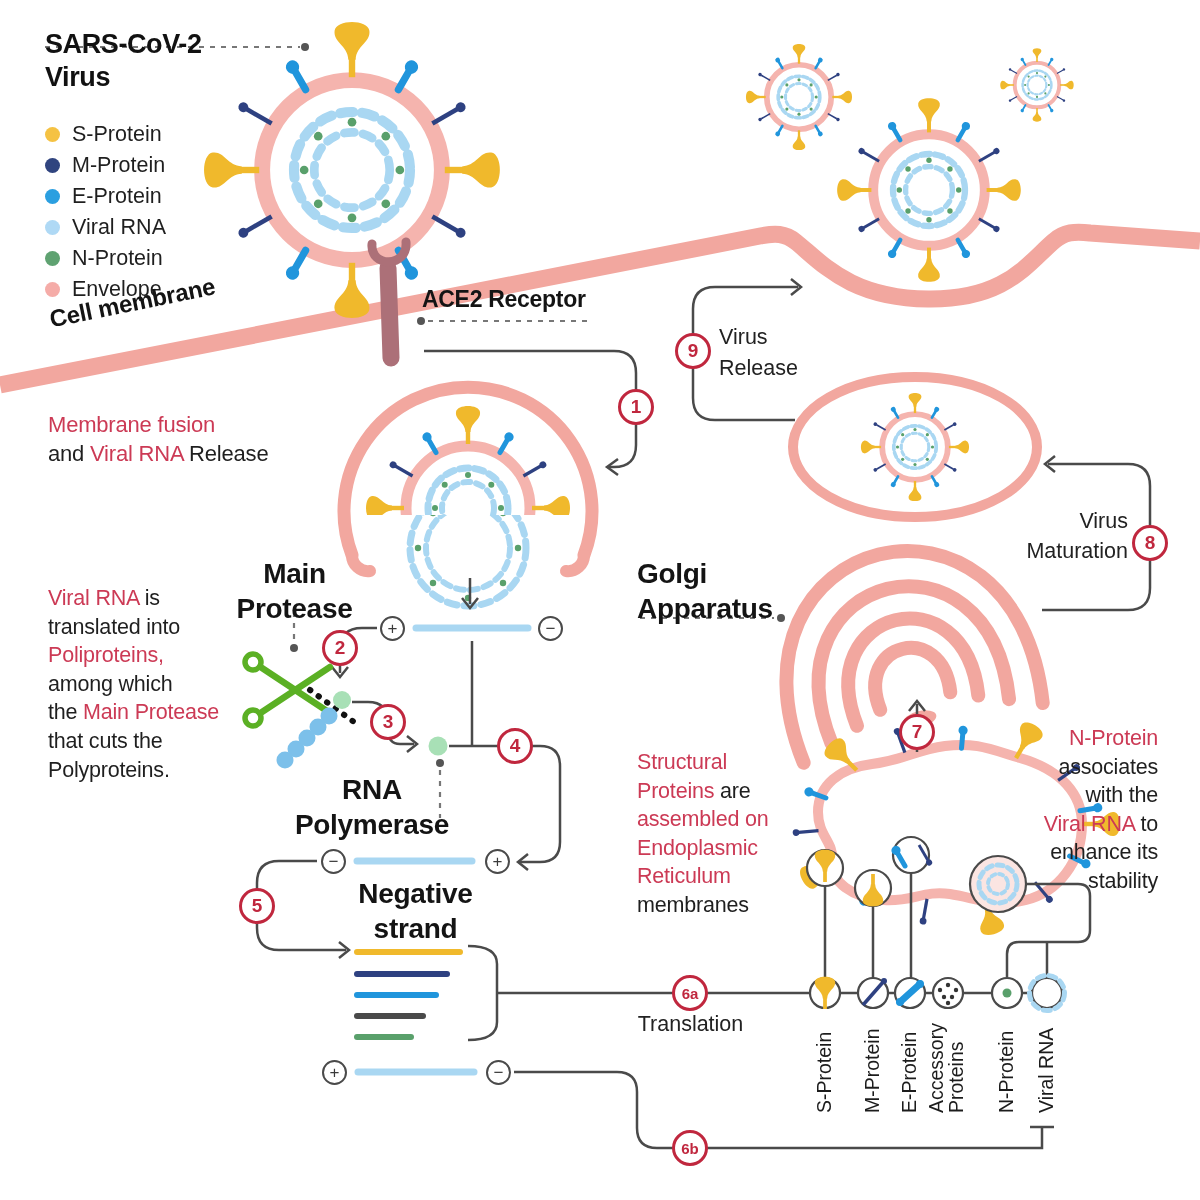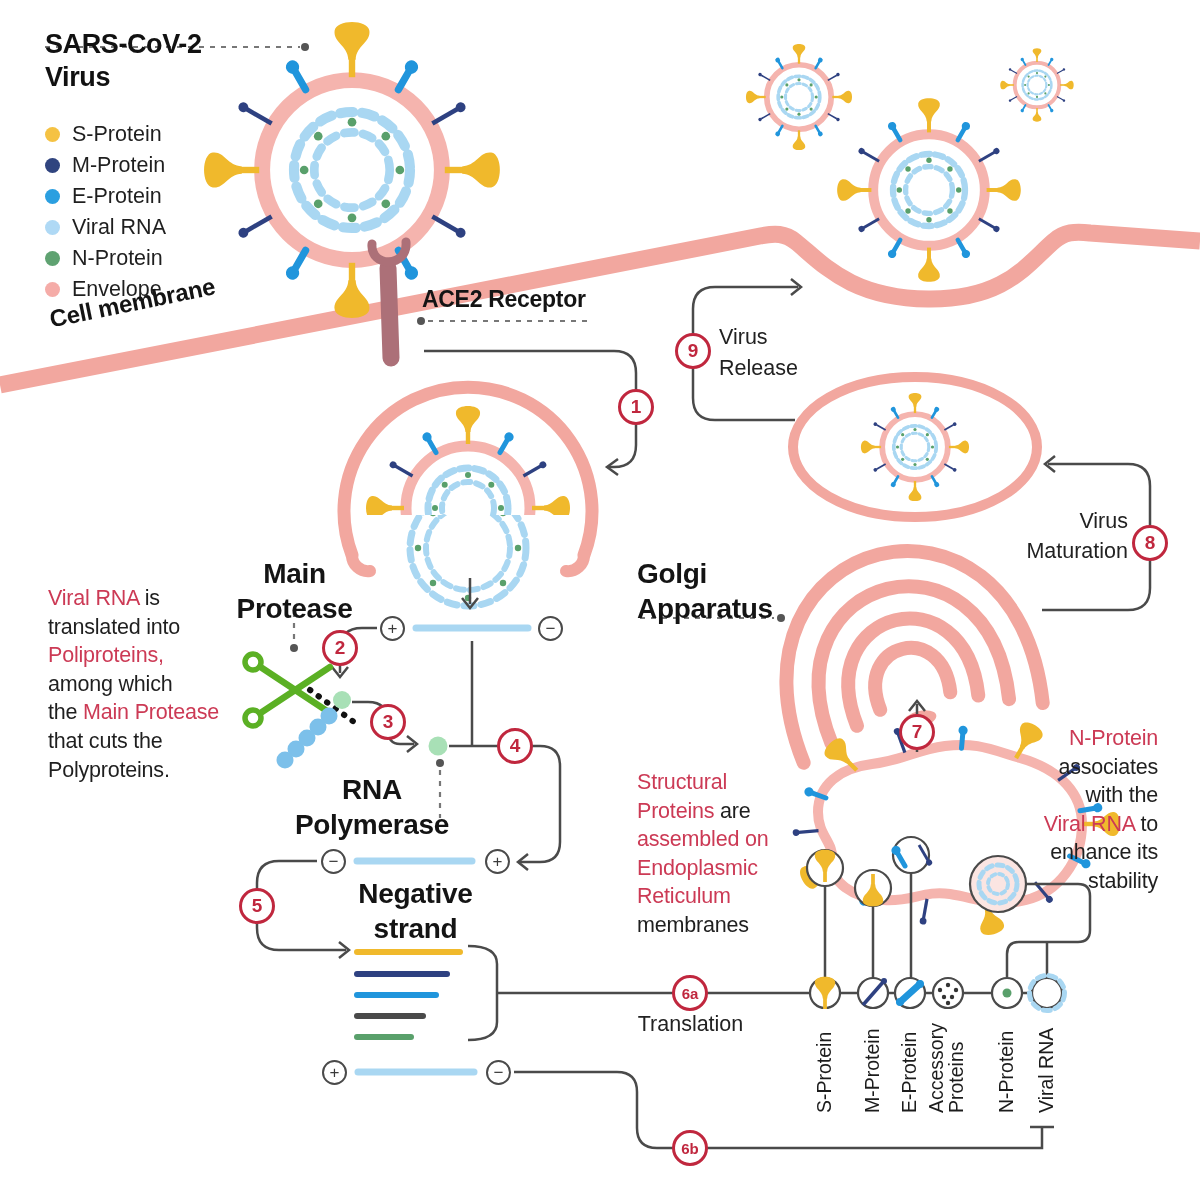--- a/index.html
+++ b/index.html
@@ -379,32 +379,34 @@
   <div class="legend-row">
     <span class="dot dot6"></span>
     <span class="lbl">Envelope</span>
       </div>
 </div>
 
 <div class="abs blabel rot-membrane" style="left:47px;top:305px;">Cell membrane</div>
 
 <div class="abs blabel" style="left:422px;top:285px;font-size:23px;">ACE2 Receptor</div>
 
+<div class="abs para preline" style="left:48px;top:410px;width:240px;font-size:22px;"><span class="seg-red">Membrane fusion</span><span class="seg-dark">
+and </span><span class="seg-red">Viral RNA</span><span class="seg-dark"> Release</span></div>
 
 <div class="abs para preline" style="left:48px;top:584px;width:220px;"><span class="seg-red">Viral RNA</span><span class="seg-dark"> is
 translated into
 </span><span class="seg-red">Poliproteins,</span><span class="seg-dark">
 among which
 the </span><span class="seg-red">Main Protease</span><span class="seg-dark">
 that cuts the
 Polyproteins.</span></div>
 
 
 
-<div class="abs para preline" style="left:637px;top:748px;width:170px;margin-top:20px;"><span class="seg-red">Structural
+<div class="abs para preline" style="left:637px;top:748px;width:170px;"><span class="seg-red">Structural
 Proteins</span><span class="seg-dark"> are
 </span><span class="seg-red">assembled on
 Endoplasmic
 Reticulum</span><span class="seg-dark">
 membranes</span></div>
 
 <div class="abs para preline right" style="left:1008px;top:724px;width:150px;"><span class="seg-red">N-Protein</span><span class="seg-dark">
 associates
 with the
 </span><span class="seg-red">Viral RNA</span><span class="seg-dark"> to

